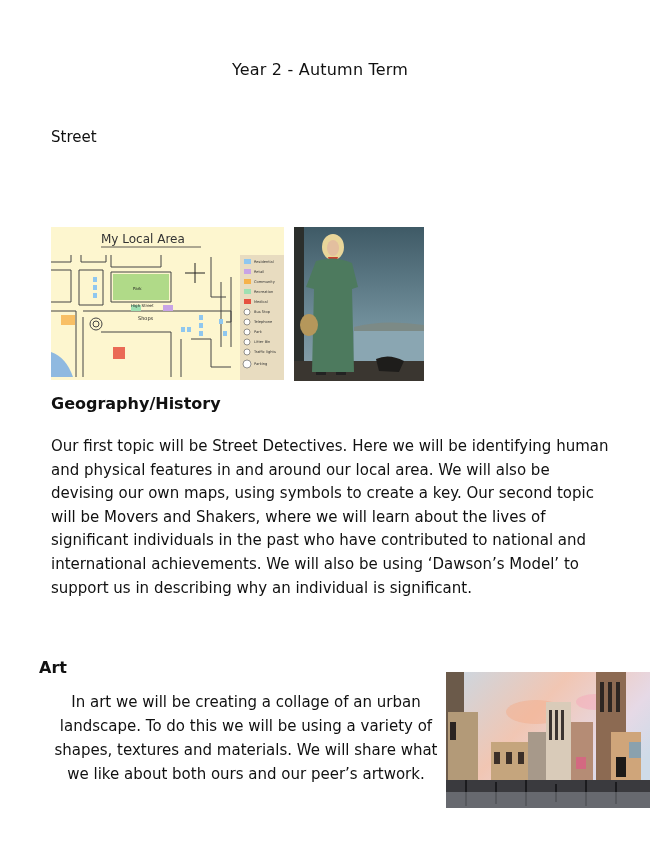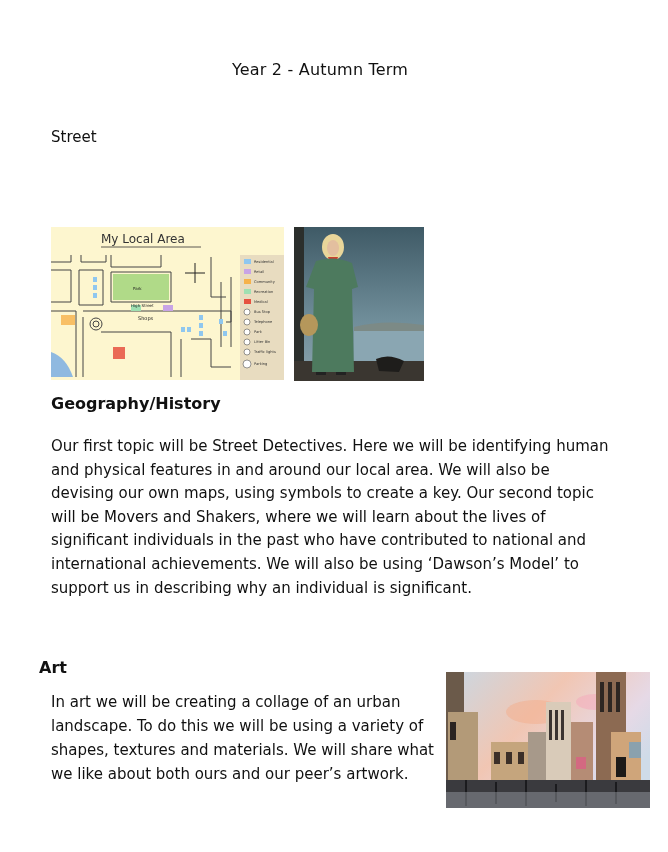--- a/index.html
+++ b/index.html
@@ -7,21 +7,21 @@
          font-family: "DejaVu Sans", sans-serif; color: #111; }
   .title { position: absolute; left: 0; width: 640px; top: 60px; text-align: center;
            font-size: 16px; letter-spacing: 0.2px; }
   .maths { position: absolute; left: 51px; top: 128px; font-size: 15px; }
   .map { position: absolute; left: 51px; top: 227px; width: 233px; height: 153px;
          background: #84cc16; overflow: hidden; }
   .portrait { position: absolute; left: 294px; top: 227px; width: 130px; height: 154px; overflow: hidden; }
   .h-geo { position: absolute; left: 51px; top: 394px; font-size: 16px; font-weight: bold; }
   .p-geo { position: absolute; left: 51px; top: 422px; width: 560px; font-size: 15px; line-height: 23.6px; margin-top: 13px; }
   .h-art { position: absolute; left: 39px; top: 658px; font-size: 16px; font-weight: bold; }
-  .p-art { position: absolute; left: 51px; top: 690px; width: 390px; font-size: 15px; line-height: 24px; }
+  .p-art { position: absolute; left: 51px; top: 690px; width: 390px; font-size: 15px; line-height: 24px; text-align: center; }
   .art-img { position: absolute; left: 446px; top: 672px; width: 204px; height: 136px; overflow: hidden; }
   svg { display: block; }
 </style>
 </head>
 <body>
 
 <div class="title">Year 2 - Autumn Term</div>
 <div class="maths">Street</div>
 
 <div class="map">

